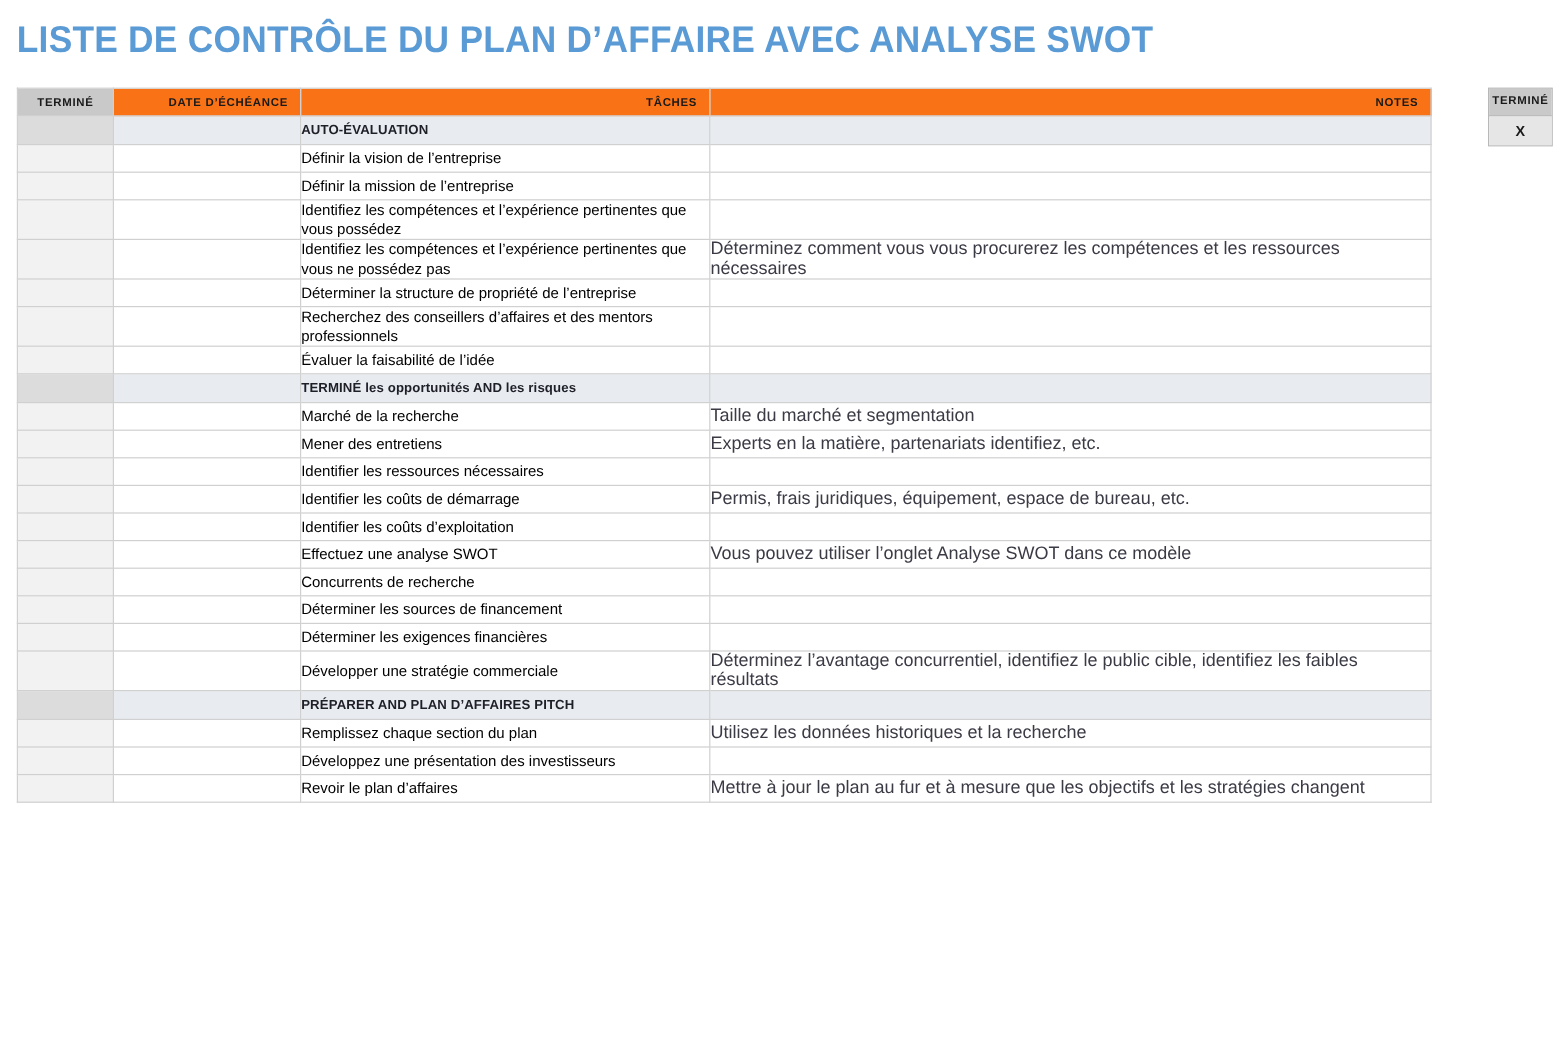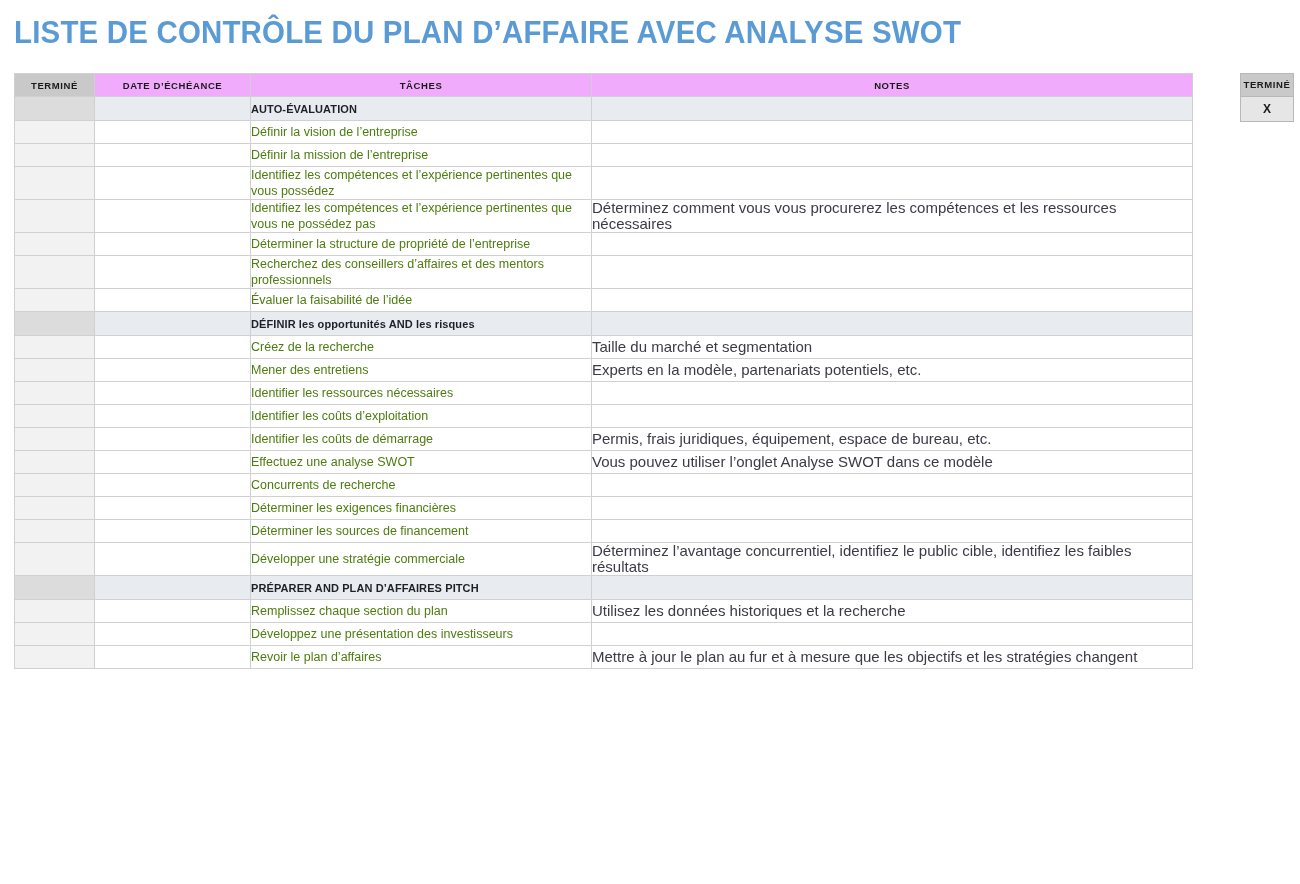--- a/index.html
+++ b/index.html
@@ -56,42 +56,42 @@
     padding: 0;
     vertical-align: middle;
   }
   
   thead th {
     height: 22px;
     font-size: 9.5px;
     font-weight: bold;
     letter-spacing: 0.6px;
     color: #1a1a1a;
-    text-align: center;
-    background: #f0abfc;
+    text-align: right;
+    background: #f97316;
     border-color: #c2c8ce;
   }
   thead th.th-done {
     background: #c9c9c9;
     text-align: center;
     letter-spacing: 0.6px;
   }
   thead th .lbl { display: block; padding: 0 10px; }
   thead th.th-done .lbl { padding: 0; }
 
   
   td.cell-done {
     background: #f2f2f2;
     border-right-color: #d0d0d0;
   }
   td.cell-date { background: #ffffff; }
   td.cell-task {
     background: #ffffff;
     font-size: 12.5px;
-    color: #4d7c0f;
+    color: #000000;
     line-height: 16px;
     padding: 5px 10px 6px 10px;
   }
   td.cell-notes {
     background: #ffffff;
     font-size: 15px;
     color: #3b3b46;
     line-height: 16px;
     padding: 5px 10px 6px 10px;
   }
@@ -217,75 +217,75 @@
         </tr>
         <tr class="task-row">
           <td class="cell-done"></td>
           <td class="cell-date"></td>
           <td class="cell-task">Évaluer la faisabilité de l’idée</td>
           <td class="cell-notes"></td>
         </tr>
         <tr class="section-row">
           <td class="cell-done"></td>
           <td class="cell-date"></td>
-          <td class="cell-task">DÉFINIR les opportunités AND les risques</td>
-          <td class="cell-notes"></td>
-        </tr>
-        <tr class="task-row">
-          <td class="cell-done"></td>
-          <td class="cell-date"></td>
-          <td class="cell-task">Créez de la recherche</td>
+          <td class="cell-task">TERMINÉ les opportunités AND les risques</td>
+          <td class="cell-notes"></td>
+        </tr>
+        <tr class="task-row">
+          <td class="cell-done"></td>
+          <td class="cell-date"></td>
+          <td class="cell-task">Marché de la recherche</td>
           <td class="cell-notes">Taille du marché et segmentation</td>
         </tr>
         <tr class="task-row">
           <td class="cell-done"></td>
           <td class="cell-date"></td>
           <td class="cell-task">Mener des entretiens</td>
-          <td class="cell-notes">Experts en la modèle, partenariats potentiels, etc.</td>
+          <td class="cell-notes">Experts en la matière, partenariats identifiez, etc.</td>
         </tr>
         <tr class="task-row">
           <td class="cell-done"></td>
           <td class="cell-date"></td>
           <td class="cell-task">Identifier les ressources nécessaires</td>
-          <td class="cell-notes"></td>
-        </tr>
-        <tr class="task-row">
-          <td class="cell-done"></td>
-          <td class="cell-date"></td>
-          <td class="cell-task">Identifier les coûts d’exploitation</td>
           <td class="cell-notes"></td>
         </tr>
         <tr class="task-row">
           <td class="cell-done"></td>
           <td class="cell-date"></td>
           <td class="cell-task">Identifier les coûts de démarrage</td>
           <td class="cell-notes">Permis, frais juridiques, équipement, espace de bureau, etc.</td>
         </tr>
         <tr class="task-row">
           <td class="cell-done"></td>
           <td class="cell-date"></td>
+          <td class="cell-task">Identifier les coûts d’exploitation</td>
+          <td class="cell-notes"></td>
+        </tr>
+        <tr class="task-row">
+          <td class="cell-done"></td>
+          <td class="cell-date"></td>
           <td class="cell-task">Effectuez une analyse SWOT</td>
           <td class="cell-notes">Vous pouvez utiliser l’onglet Analyse SWOT dans ce modèle</td>
         </tr>
         <tr class="task-row">
           <td class="cell-done"></td>
           <td class="cell-date"></td>
           <td class="cell-task">Concurrents de recherche</td>
           <td class="cell-notes"></td>
         </tr>
         <tr class="task-row">
           <td class="cell-done"></td>
           <td class="cell-date"></td>
+          <td class="cell-task">Déterminer les sources de financement</td>
+          <td class="cell-notes"></td>
+        </tr>
+        <tr class="task-row">
+          <td class="cell-done"></td>
+          <td class="cell-date"></td>
           <td class="cell-task">Déterminer les exigences financières</td>
-          <td class="cell-notes"></td>
-        </tr>
-        <tr class="task-row">
-          <td class="cell-done"></td>
-          <td class="cell-date"></td>
-          <td class="cell-task">Déterminer les sources de financement</td>
           <td class="cell-notes"></td>
         </tr>
         <tr class="task-row">
           <td class="cell-done"></td>
           <td class="cell-date"></td>
           <td class="cell-task">Développer une stratégie commerciale</td>
           <td class="cell-notes">Déterminez l’avantage concurrentiel, identifiez le public cible, identifiez les faibles résultats</td>
         </tr>
         <tr class="section-row">
           <td class="cell-done"></td>

